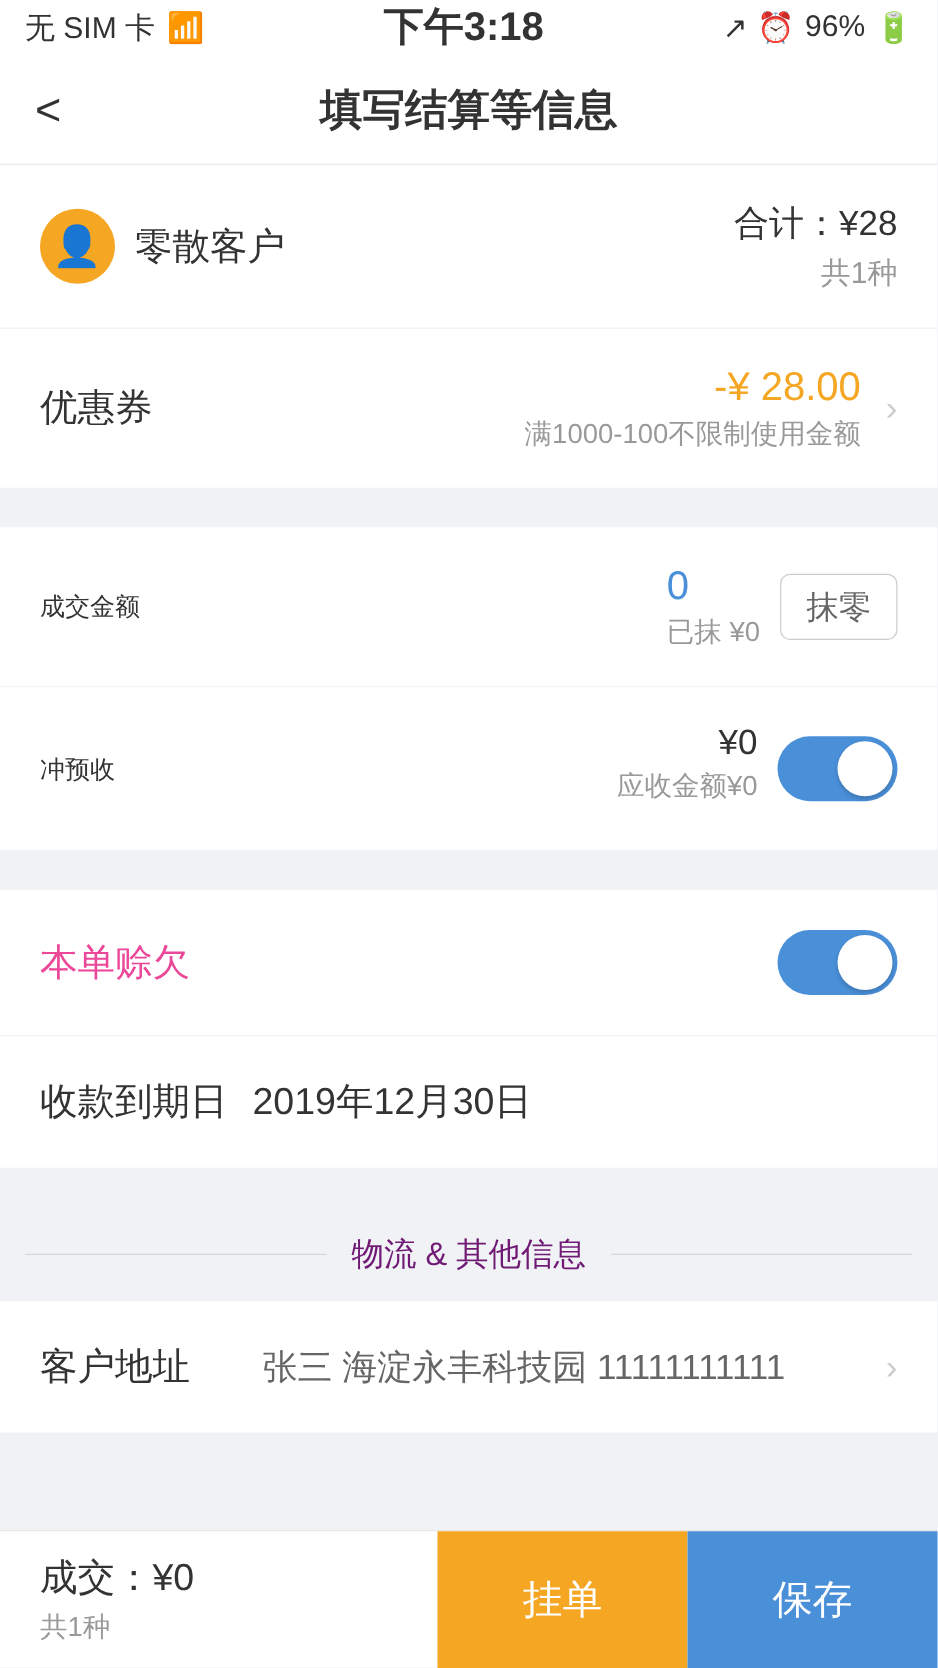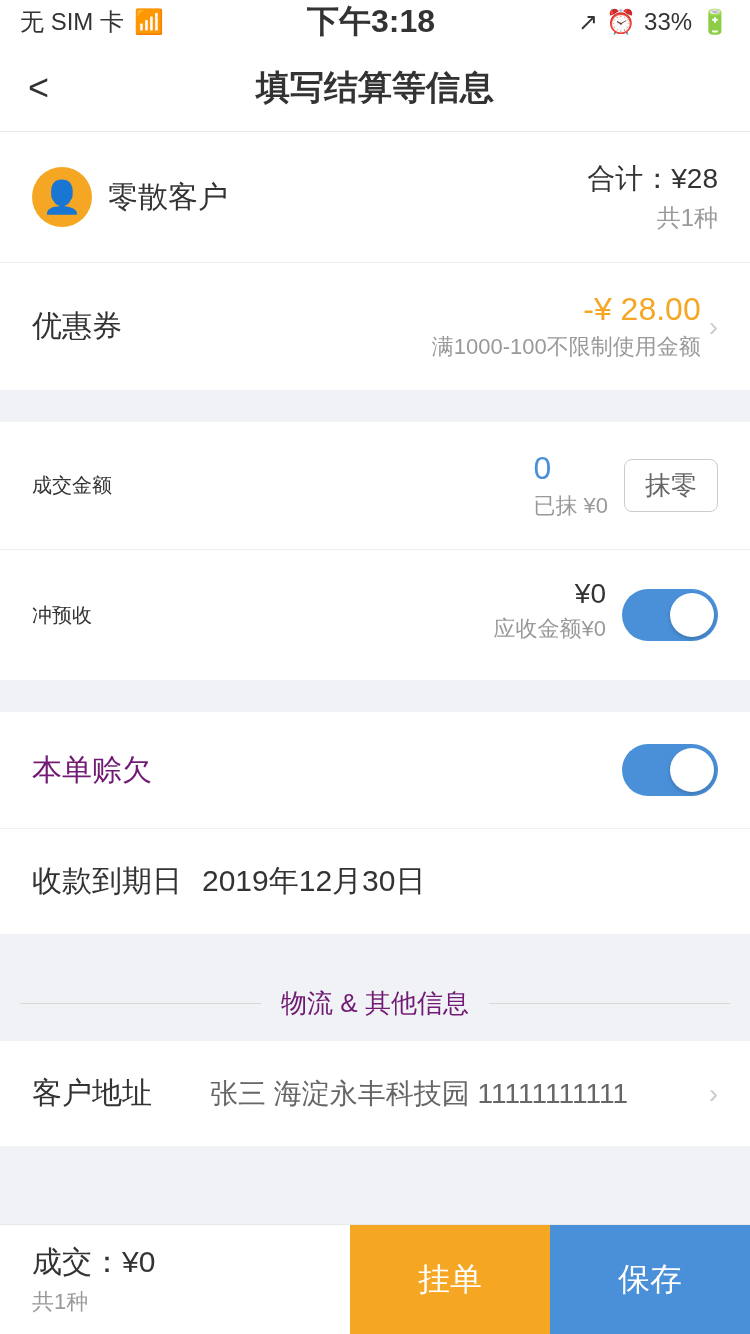--- a/index.html
+++ b/index.html
@@ -91,21 +91,21 @@
     .coupon-row {
       display: flex;
       align-items: center;
       justify-content: space-between;
       padding: 28px 32px;
       background: #fff;
       border-top: 1px solid #f0f0f0;
       cursor: pointer;
     }
     .coupon-label { font-size: 30px; color: #333; }
-    .coupon-right { text-align: right; display: flex; align-items: center; gap: 8px; }
+    .coupon-right { text-align: right; display: flex; align-items: center; gap: 20px; }
     .coupon-amount { font-size: 32px; color: #f5a623; font-weight: 500; }
     .coupon-desc { font-size: 22px; color: #999; margin-top: 4px; }
     .chevron { font-size: 28px; color: #ccc; }
 
     
     .section-divider {
       height: 16px;
       background: #f0f2f5;
     }
 
@@ -166,21 +166,21 @@
     }
 
     
     .debt-row {
       display: flex;
       align-items: center;
       justify-content: space-between;
       padding: 32px 32px;
       background: #fff;
     }
-    .debt-label { font-size: 30px; color: #701a75; }
+    .debt-label { font-size: 30px; color: #ec4899; }
 
     
     .due-date-row {
       display: flex;
       align-items: center;
       padding: 32px 32px;
       background: #fff;
       border-top: 1px solid #f0f0f0;
       gap: 20px;
     }
@@ -261,21 +261,21 @@
 
 <div class="status-bar">
   <div class="status-left">
     <span>无 SIM 卡</span>
     <span>📶</span>
   </div>
   <div class="status-center">下午3:18</div>
   <div class="status-right">
     <span>↗</span>
     <span>⏰</span>
-    <span>33%</span>
+    <span>96%</span>
     <span>🔋</span>
   </div>
 </div>
 
 <div class="nav-bar">
   <div class="nav-back">&lt;</div>
   <div class="nav-title">填写结算等信息</div>
 </div>
 
 <div class="content-area">

